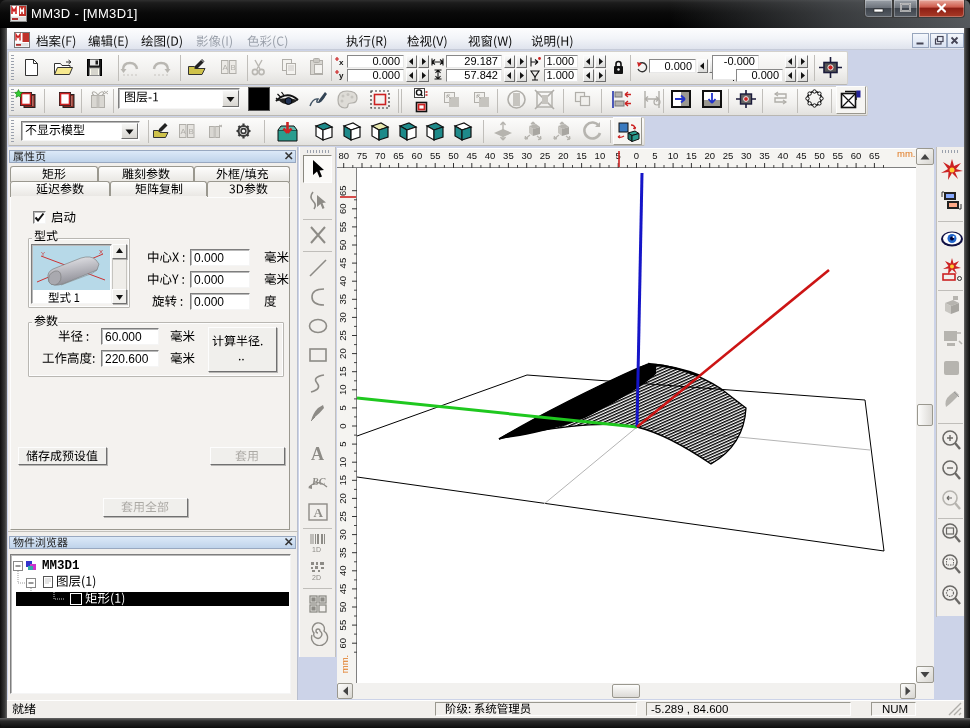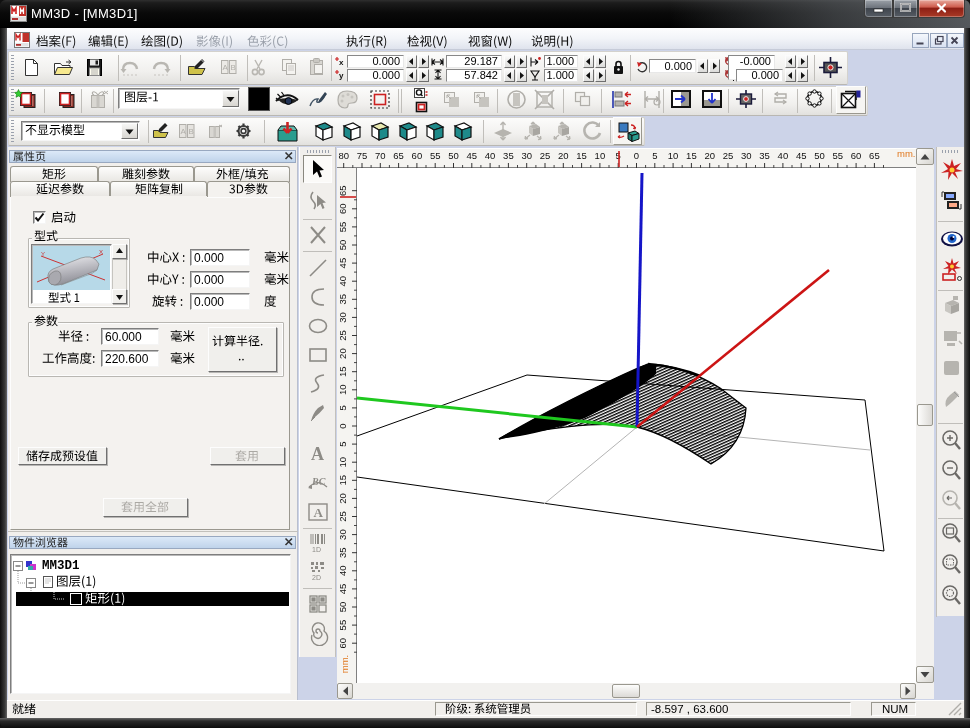--- a/index.html
+++ b/index.html
@@ -257,21 +257,21 @@
       <circle cx="6" cy="6" r="3.4" fill="none" stroke="#a33" stroke-width="1.2"></circle>
       <path d="M2 2 L7 3.5 L3.5 7 Z" fill="#a33"></path>
       <path d="M9 9 l3 3 M12 9 l-3 3" stroke="#111" stroke-width="1"></path>
     </g>
 <g transform="translate(0,13)">
       <circle cx="6" cy="6" r="3.4" fill="none" stroke="#a33" stroke-width="1.2"></circle>
       <path d="M2 2 L7 3.5 L3.5 7 Z" fill="#a33"></path>
       <path d="M9 9 l1.5 1.5 l1.5-1.5 M10.5 10.5 v2.5" stroke="#111" stroke-width="1"></path>
     </g>
   </svg>
-<div class="field" style="left:728px;top:55px;width:47px;height:25px;text-align:right;padding-right:3px;line-height:11px;font-size:11px">-0.000</div>
+<div class="field" style="left:712px;top:55px;width:47px;height:25px;text-align:right;padding-right:3px;line-height:11px;font-size:11px">-0.000</div>
 <div class="field" style="left:736px;top:69px;width:47px;height:13px;text-align:right;padding-right:3px;line-height:11px;font-size:11px">0.000</div>
 <div class="spin" style="left:785px;top:55px;width:11px;height:13px"></div>
 <svg class="abs" style="left:785px;top:55px" width="11" height="13" viewBox="0 0 11 13">
     <path d="M7 3 L3 6.5 L7 10 Z" fill="#111"></path>
   </svg>
 <div class="spin" style="left:797px;top:55px;width:11px;height:13px"></div>
 <svg class="abs" style="left:797px;top:55px" width="11" height="13" viewBox="0 0 11 13">
     <path d="M4 3 L8 6.5 L4 10 Z" fill="#111"></path>
   </svg>
 <div class="spin" style="left:785px;top:69px;width:11px;height:13px"></div>
@@ -1096,20 +1096,20 @@
 <div class="abs" style="left:612px;top:684px;width:28px;height:14px;background:linear-gradient(180deg,#fdfdfc,#dcdad6);border:1px solid #9a988f;border-radius:2px"></div>
 <div class="abs" style="left:7px;top:700px;width:957px;height:18px;background:#f1efec;border-top:1px solid #fff"></div>
 <svg style="position:absolute;left:12px;top:703px" width="24" height="14.2" viewBox="0 0 24 14.2">
     <path d="M2.1 4.2H4.8V5.7H2.1ZM8.7 5.1V9.7C8.7 10.5 8.7 10.6 8.9 10.8C9.1 10.9 9.4 11 9.7 11C9.8 11 10.3 11 10.4 11C10.7 11 11 11 11.1 10.9C11.3 10.8 11.4 10.6 11.5 10.4C11.6 10.2 11.6 9.5 11.7 9C11.4 8.9 11.1 8.8 10.9 8.6C10.9 9.2 10.9 9.7 10.9 9.9C10.8 10.1 10.8 10.2 10.7 10.2C10.6 10.3 10.5 10.3 10.4 10.3C10.2 10.3 9.9 10.3 9.8 10.3C9.7 10.3 9.6 10.3 9.5 10.2C9.5 10.2 9.5 10 9.5 9.8V5.1ZM1.7 7C1.5 8 1.1 9 0.6 9.7C0.8 9.8 1.1 10 1.2 10.1C1.7 9.4 2.2 8.3 2.5 7.2ZM4.4 7.2C4.8 7.8 5.1 8.7 5.3 9.3L5.9 9C5.8 8.4 5.4 7.6 5 6.9ZM9.2 1.2C9.7 1.7 10.2 2.5 10.4 3L11.1 2.5C10.8 2.1 10.3 1.3 9.8 0.8ZM1.3 3.5V6.4H3.1V10.3C3.1 10.4 3.1 10.5 2.9 10.5C2.8 10.5 2.4 10.5 2 10.5C2.1 10.7 2.2 11 2.3 11.2C2.9 11.2 3.3 11.2 3.6 11.1C3.8 10.9 3.9 10.7 3.9 10.3V6.4H5.6V3.5ZM2.7 0.4C2.9 0.8 3.1 1.3 3.2 1.7H0.6V2.5H6.1V1.7H4.1C4 1.3 3.7 0.7 3.5 0.2ZM7.9 0.3C7.9 1.2 7.9 2.3 7.8 3.3H6.2V4.2H7.8C7.6 6.7 7 9.2 5.2 10.8C5.5 10.9 5.8 11.1 5.9 11.3C7.7 9.6 8.4 6.9 8.6 4.2H11.4V3.3H8.7C8.7 2.3 8.8 1.2 8.8 0.3Z M12.5 9.7 12.7 10.5C13.8 10.3 15.3 9.9 16.7 9.5L16.6 8.8C15.1 9.1 13.5 9.5 12.5 9.7ZM22.4 0.9C22.2 1.4 21.9 1.9 21.6 2.3V1.7H20V0.2H19.1V1.7H17.1V2.5H19.1V4H16.5V4.8H19.4C18.5 5.7 17.4 6.4 16.2 6.9C16.4 7.1 16.7 7.4 16.8 7.6C17.2 7.4 17.6 7.2 18 7V11.2H18.8V10.8H21.9V11.2H22.8V6H19.3C19.8 5.6 20.2 5.2 20.6 4.8H23.5V4H21.4C22.1 3.1 22.7 2.2 23.2 1.2ZM20 2.5H21.5C21.1 3 20.7 3.5 20.3 4H20ZM18.8 8.7H21.9V10H18.8ZM18.8 8V6.8H21.9V8ZM12.7 5.2C12.9 5.2 13.2 5.1 14.7 4.9C14.2 5.7 13.7 6.3 13.5 6.6C13.1 7 12.8 7.3 12.6 7.4C12.7 7.6 12.8 8 12.8 8.1C13.1 8 13.5 7.9 16.2 7.3C16.2 7.1 16.2 6.8 16.2 6.6L14.1 7C15 5.9 15.9 4.6 16.7 3.2L16 2.8C15.7 3.3 15.5 3.7 15.2 4.1L13.6 4.3C14.3 3.3 15 1.9 15.5 0.6L14.7 0.3C14.2 1.7 13.4 3.3 13.1 3.7C12.9 4.1 12.7 4.4 12.5 4.4C12.6 4.7 12.7 5.1 12.7 5.2Z" fill="#000"></path>
   </svg>
 <div class="abs" style="left:435px;top:702px;width:202px;height:14px;border:1px solid;border-color:#9a988f #fdfdfd #fdfdfd #9a988f"></div>
 <svg style="position:absolute;left:445px;top:703px" width="86.3" height="13.6" viewBox="0 0 86.3 13.6">
     <path d="M8.5 4.7V10.8H9.3V4.7ZM5.7 4.7V6.4C5.7 7.7 5.6 9.2 4.2 10.4C4.4 10.5 4.7 10.7 4.9 10.9C6.4 9.6 6.6 7.9 6.6 6.4V4.7ZM7.2 0.2C6.8 1.6 5.8 3.2 4.1 4.3C4.3 4.5 4.5 4.8 4.7 5C6 4 6.9 2.9 7.5 1.7C8.3 3 9.4 4.1 10.5 4.8C10.7 4.6 10.9 4.3 11.1 4.1C9.9 3.5 8.6 2.2 7.9 0.8L8.1 0.3ZM0.9 0.7V10.8H1.8V1.5H3.4C3 2.3 2.6 3.3 2.2 4.1C3.3 5 3.5 5.8 3.6 6.4C3.6 6.8 3.5 7.1 3.3 7.2C3.2 7.3 3 7.3 2.8 7.3C2.6 7.3 2.3 7.3 2 7.3C2.2 7.5 2.3 7.9 2.3 8.1C2.6 8.1 2.9 8.1 3.2 8.1C3.4 8 3.7 8 3.8 7.9C4.2 7.6 4.4 7.1 4.4 6.5C4.4 5.8 4.1 4.9 3.1 4C3.6 3.1 4.1 2 4.5 1L3.9 0.7L3.8 0.7Z M12 9.2 12.2 10.1C13.3 9.7 14.7 9.1 16.1 8.6L15.9 7.8C14.5 8.4 13 8.9 12 9.2ZM16.1 1V1.8H17.4C17.2 5.5 16.8 8.5 15.3 10.3C15.5 10.4 15.9 10.7 16 10.8C17 9.5 17.6 7.9 17.9 5.8C18.3 6.8 18.8 7.6 19.3 8.4C18.6 9.2 17.8 9.8 16.9 10.2C17.1 10.3 17.4 10.6 17.5 10.8C18.4 10.4 19.2 9.8 19.8 9.1C20.5 9.8 21.2 10.4 22 10.8C22.1 10.6 22.4 10.3 22.6 10.1C21.8 9.7 21 9.1 20.4 8.4C21.2 7.3 21.8 6 22.1 4.3L21.6 4.1L21.4 4.1H20.3C20.6 3.2 20.9 2 21.2 1ZM18.3 1.8H20.1C19.8 2.9 19.5 4.1 19.2 4.9H21.1C20.9 6 20.4 6.9 19.8 7.7C19.1 6.7 18.5 5.5 18.1 4.2C18.2 3.4 18.2 2.6 18.3 1.8ZM12.1 5C12.3 4.9 12.6 4.9 14.1 4.7C13.5 5.4 13 6 12.8 6.3C12.5 6.7 12.2 7 11.9 7.1C12 7.3 12.2 7.7 12.2 7.9C12.5 7.7 12.8 7.5 15.9 6.6C15.9 6.4 15.9 6.1 15.9 5.9L13.6 6.5C14.5 5.5 15.3 4.3 16 3.1L15.3 2.6C15.1 3.1 14.8 3.5 14.6 3.9L13 4.1C13.7 3.1 14.4 1.8 15 0.6L14.2 0.2C13.7 1.6 12.8 3.1 12.5 3.5C12.3 3.9 12.1 4.2 11.9 4.2C12 4.4 12.1 4.9 12.1 5Z M24.6 5.4C25 5.4 25.4 5.1 25.4 4.6C25.4 4.1 25 3.8 24.6 3.8C24.2 3.8 23.8 4.1 23.8 4.6C23.8 5.1 24.2 5.4 24.6 5.4ZM24.6 10C25 10 25.4 9.7 25.4 9.2C25.4 8.8 25 8.4 24.6 8.4C24.2 8.4 23.8 8.8 23.8 9.2C23.8 9.7 24.2 10 24.6 10Z M32.1 7.3C31.5 8.1 30.5 9 29.6 9.5C29.8 9.7 30.2 10 30.3 10.1C31.2 9.5 32.2 8.6 32.9 7.6ZM36.1 7.7C37 8.4 38.2 9.5 38.8 10.1L39.5 9.6C38.9 9 37.7 8 36.8 7.3ZM36.4 4.8C36.7 5.1 37 5.4 37.3 5.7L32.3 6C34 5.2 35.8 4.1 37.5 2.9L36.8 2.3C36.2 2.8 35.6 3.2 35 3.6L32.2 3.8C33 3.2 33.8 2.5 34.6 1.7C36.1 1.5 37.5 1.3 38.6 1L38 0.3C36.1 0.8 32.8 1.1 30 1.2C30.1 1.4 30.2 1.8 30.2 2C31.2 1.9 32.3 1.9 33.4 1.8C32.6 2.6 31.8 3.2 31.5 3.4C31.1 3.7 30.9 3.9 30.6 3.9C30.7 4.1 30.9 4.5 30.9 4.7C31.1 4.6 31.5 4.5 33.8 4.4C32.8 5 32 5.5 31.6 5.6C30.9 6 30.4 6.2 30 6.3C30.1 6.5 30.2 6.9 30.3 7.1C30.6 6.9 31 6.9 34.2 6.6V9.7C34.2 9.8 34.2 9.8 34 9.8C33.8 9.9 33.1 9.9 32.5 9.8C32.6 10.1 32.7 10.4 32.8 10.7C33.6 10.7 34.2 10.7 34.6 10.5C35 10.4 35.1 10.2 35.1 9.7V6.6L37.9 6.4C38.3 6.8 38.5 7.1 38.7 7.4L39.4 7C39 6.3 38 5.2 37.1 4.4Z M48.3 5.8V9.5C48.3 10.3 48.5 10.6 49.3 10.6C49.5 10.6 50.2 10.6 50.3 10.6C51 10.6 51.2 10.1 51.3 8.6C51.1 8.5 50.7 8.4 50.6 8.2C50.5 9.6 50.5 9.8 50.2 9.8C50.1 9.8 49.5 9.8 49.4 9.8C49.2 9.8 49.2 9.8 49.2 9.5V5.8ZM46.1 5.9C46.1 8.1 45.8 9.4 43.9 10.1C44.1 10.2 44.4 10.6 44.5 10.8C46.5 9.9 46.9 8.4 47 5.9ZM40.8 9.3 41 10.1C42 9.8 43.3 9.4 44.6 8.9L44.5 8.2C43.1 8.6 41.7 9 40.8 9.3ZM47.1 0.4C47.3 0.9 47.6 1.5 47.7 1.9H45V2.7H47C46.5 3.4 45.7 4.5 45.4 4.7C45.2 4.9 44.9 5 44.7 5C44.8 5.2 45 5.7 45 5.9C45.3 5.8 45.8 5.7 50 5.3C50.2 5.6 50.3 5.9 50.5 6.1L51.2 5.7C50.8 5.1 50.1 4 49.5 3.2L48.8 3.5C49 3.9 49.3 4.2 49.6 4.6L46.4 4.9C46.9 4.3 47.6 3.4 48 2.7H51.2V1.9H47.9L48.6 1.7C48.5 1.3 48.2 0.7 47.9 0.2ZM41 5C41.1 4.9 41.4 4.9 42.8 4.7C42.3 5.4 41.8 6 41.6 6.2C41.3 6.6 41 6.9 40.7 7C40.8 7.2 41 7.6 41 7.8C41.3 7.6 41.7 7.5 44.5 6.9C44.5 6.7 44.5 6.4 44.5 6.1L42.3 6.6C43.2 5.6 44.1 4.3 44.8 3.1L44 2.6C43.8 3 43.6 3.5 43.3 3.9L41.9 4C42.6 3 43.3 1.8 43.8 0.6L43 0.2C42.5 1.6 41.6 3.1 41.3 3.4C41.1 3.8 40.9 4.1 40.7 4.1C40.8 4.4 40.9 4.8 41 5Z M54.2 4.9V10.8H55.1V10.4H60.6V10.8H61.5V8H55.1V7.2H60.9V4.9ZM60.6 9.8H55.1V8.6H60.6ZM56.8 2.7C57 3 57.1 3.2 57.2 3.5H52.9V5.4H53.8V4.1H61.4V5.4H62.3V3.5H58.1C58 3.2 57.8 2.8 57.6 2.6ZM55.1 5.5H60V6.5H55.1ZM53.7 0.2C53.4 1.2 52.9 2.2 52.3 2.8C52.5 2.9 52.8 3.1 53 3.2C53.3 2.8 53.7 2.3 53.9 1.8H54.7C55 2.2 55.2 2.7 55.3 3.1L56.1 2.8C56 2.6 55.8 2.2 55.6 1.8H57.3V1.2H54.2C54.3 0.9 54.5 0.6 54.5 0.3ZM58.6 0.2C58.4 1 57.9 1.9 57.4 2.4C57.6 2.5 58 2.7 58.1 2.8C58.4 2.5 58.6 2.2 58.8 1.8H59.6C60 2.2 60.3 2.8 60.5 3.1L61.2 2.8C61 2.5 60.8 2.2 60.5 1.8H62.6V1.2H59.1C59.2 0.9 59.3 0.6 59.4 0.4Z M68.7 3.7H70.5V5.2H68.7ZM71.3 3.7H73V5.2H71.3ZM68.7 1.5H70.5V3H68.7ZM71.3 1.5H73V3H71.3ZM66.9 9.6V10.4H74.4V9.6H71.3V8.1H74V7.3H71.3V5.9H73.8V0.8H68V5.9H70.4V7.3H67.8V8.1H70.4V9.6ZM63.7 8.7 63.9 9.6C64.9 9.3 66.2 8.8 67.5 8.4L67.3 7.6L66.1 8V5.1H67.2V4.3H66.1V1.8H67.4V1H63.8V1.8H65.2V4.3H63.9V5.1H65.2V8.3C64.6 8.5 64.1 8.6 63.7 8.7Z M77.9 1.5H83.2V2.8H77.9ZM77 0.7V3.6H84.2V0.7ZM80 6.1V7.2C80 8.1 79.7 9.3 75.5 10.1C75.7 10.3 76 10.7 76.1 10.9C80.4 9.9 80.9 8.4 80.9 7.2V6.1ZM80.9 9.1C82.3 9.6 84.1 10.4 85.1 10.9L85.5 10.1C84.5 9.6 82.7 8.9 81.3 8.5ZM76.6 4.6V8.8H77.4V5.4H83.7V8.8H84.6V4.6Z" fill="#000"></path>
   </svg>
 <div class="abs" style="left:646px;top:702px;width:205px;height:14px;border:1px solid;border-color:#9a988f #fdfdfd #fdfdfd #9a988f"></div>
-<div class="abs" style="left:651px;top:703px;font-size:11.5px">-8.597 , 63.600</div>
+<div class="abs" style="left:651px;top:703px;font-size:11.5px">-5.289 , 84.600</div>
 <div class="abs" style="left:871px;top:702px;width:45px;height:14px;border:1px solid;border-color:#9a988f #fdfdfd #fdfdfd #9a988f"></div>
 <div class="abs" style="left:882px;top:703px;font-size:11.5px">NUM</div>
 <svg class="abs" style="left:948px;top:702px" width="14" height="14" viewBox="0 0 14 14">
 <path d="M13 1 L1 13 M13 6 L6 13 M13 11 L11 13" stroke="#b0aea9" stroke-width="1.4"></path>
   </svg>
 <div class="abs" style="left:0;top:28px;width:7px;height:690px;background:linear-gradient(90deg,#0e0e0e,#3a3a3a 70%,#666 100%)"></div>
 <div class="abs" style="left:964px;top:28px;width:6px;height:690px;background:linear-gradient(270deg,#0e0e0e,#3a3a3a 70%,#666 100%)"></div>
 <div class="abs" style="left:0;top:718px;width:970px;height:10px;background:linear-gradient(180deg,#666 0,#2a2a2a 30%,#0c0c0c 100%);border-radius:0 0 6px 6px"></div>
 </body></html>

